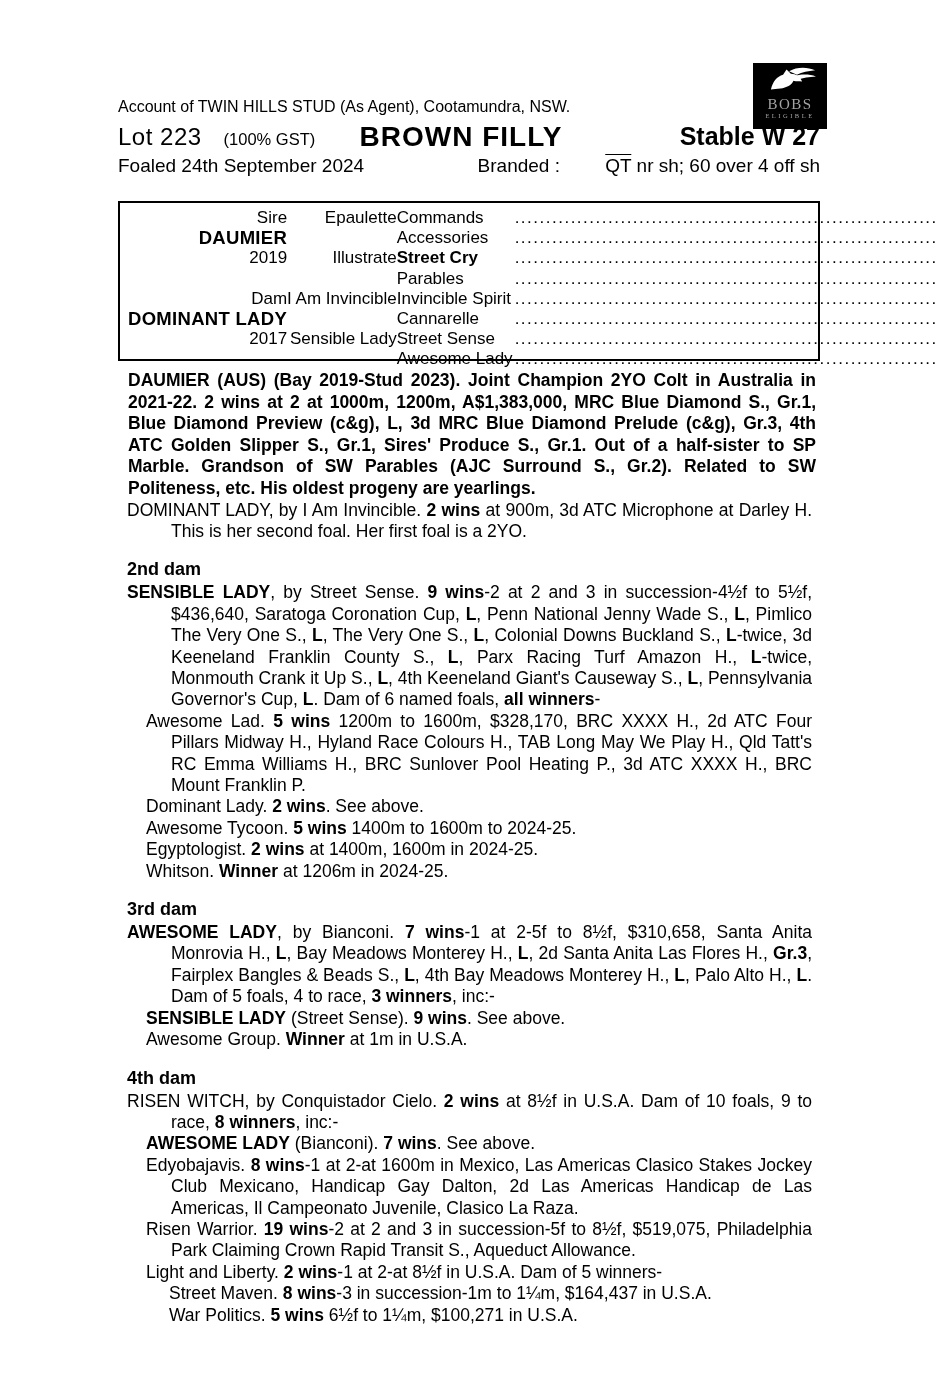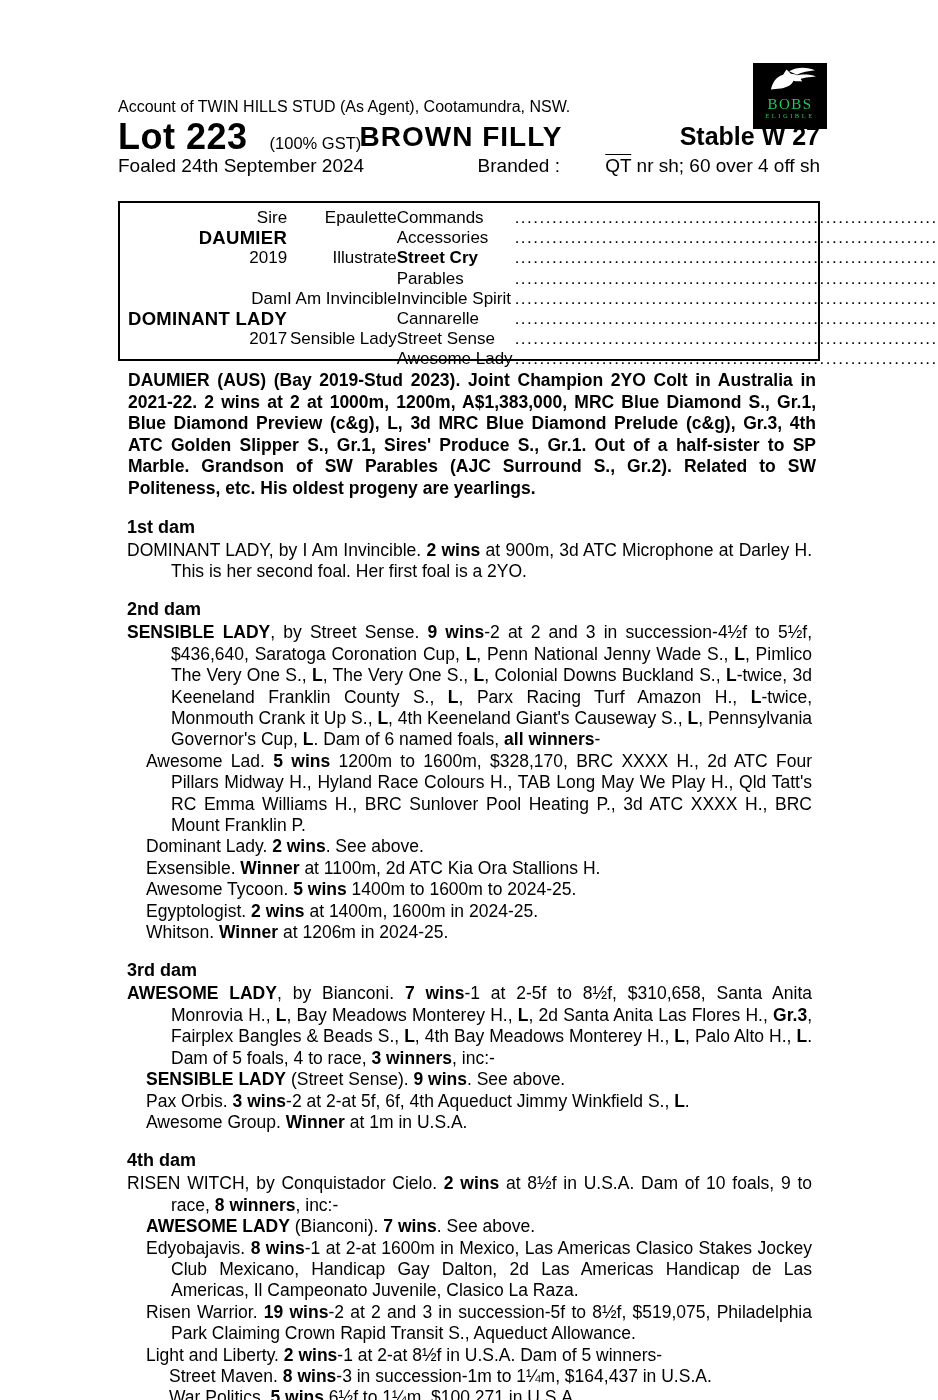--- a/index.html
+++ b/index.html
@@ -1,26 +1,26 @@
 <!DOCTYPE html>
 <html><head>
 <meta charset="utf-8">
 <style>
   html,body{margin:0;padding:0;background:#fff;color:#000;}
   body{width:938px;height:1400px;overflow:hidden;font-family:"Liberation Sans",sans-serif;}
   .page{position:relative;width:938px;height:1400px;}
   .content{padding:97px 118px 0 118px;}
 
   
-  .bobs{position:absolute;top:63px;right:111px;width:74px;height:66px;background:#000;color:#22c55e;text-align:center;box-sizing:border-box;padding-top:3px;}
+  .bobs{position:absolute;top:63px;right:111px;width:74px;height:66px;background:#000;color:#a3a3a3;text-align:center;box-sizing:border-box;padding-top:3px;}
   .bobs-word{font-family:"Liberation Serif",serif;font-size:15px;letter-spacing:1.5px;line-height:15px;margin-top:1px;}
   .bobs-sub{font-family:"Liberation Serif",serif;font-size:6.5px;letter-spacing:2.5px;line-height:8px;}
   .account{ text-align:left;font-weight:normal;font-size:16px;line-height:19px;}
   .lot-row{position:relative;margin-top:5px;height:31px;line-height:31px;white-space:nowrap;}
-  .lot-num{font-weight:bold;font-size:36px;letter-spacing:.5px;}
+  .lot-num{font-weight:normal;font-size:24px;letter-spacing:.5px;}
   .gst{font-size:16.5px;margin-left:22px;}
   .horse-title{position:absolute;left:0;right:16px;text-align:center;font-weight:bold;font-size:28px;letter-spacing:1px;}
   .stable{position:absolute;right:0;font-weight:bold;font-size:25px;}
   .foaled-row{margin-top:3px;height:22px;line-height:22px;font-size:19px;position:relative;}
   .branded{position:absolute;right:0;}
   .brandmark{text-decoration:overline;margin-left:40px;}
 
   
   .ped-box{border:2px solid #000;margin-top:24px;display:flex;padding:5px 8px;box-sizing:border-box;height:160px;font-size:17px;text-align:right;}
   .pcol1{width:204px;}
@@ -129,40 +129,37 @@
             <span>Awesome Lady</span>
             <span class="dots"></span>
           </div>
       </div>
     </div>
 
     <p class="sire-para">DAUMIER (AUS) (Bay 2019-Stud 2023). Joint Champion 2YO Colt in Australia in 2021-22. 2 wins at 2 at 1000m, 1200m, A$1,383,000, MRC Blue Diamond S., Gr.1, Blue Diamond Preview (c&amp;g), L, 3d MRC Blue Diamond Prelude (c&amp;g), Gr.3, 4th ATC Golden Slipper S., Gr.1, Sires' Produce S., Gr.1. Out of a half-sister to SP Marble. Grandson of SW Parables (AJC Surround S., Gr.2). Related to SW Politeness, etc. His oldest progeny are yearlings.</p>
 
     <div class="sections">
       <section>
-        <h3>1st dam</h3>
         <p class="p0">DOMINANT LADY, by I Am Invincible. <b>2 wins</b> at 900m, 3d ATC Microphone at Darley H. This is her second foal. Her first foal is a 2YO.</p>
       </section>
 
       <section>
         <h3>2nd dam</h3>
         <p class="p0"><b>SENSIBLE LADY</b>, by Street Sense. <b>9 wins</b>-2 at 2 and 3 in succession-4½f to 5½f, $436,640, Saratoga Coronation Cup, <b>L</b>, Penn National Jenny Wade S., <b>L</b>, Pimlico The Very One S., <b>L</b>, The Very One S., <b>L</b>, Colonial Downs Buckland S., <b>L</b>-twice, 3d Keeneland Franklin County S., <b>L</b>, Parx Racing Turf Amazon H., <b>L</b>-twice, Monmouth Crank it Up S., <b>L</b>, 4th Keeneland Giant's Causeway S., <b>L</b>, Pennsylvania Governor's Cup, <b>L</b>. Dam of 6 named foals, <b>all winners</b>-</p>
         <p class="p1">Awesome Lad. <b>5 wins</b> 1200m to 1600m, $328,170, BRC XXXX H., 2d ATC Four Pillars Midway H., Hyland Race Colours H., TAB Long May We Play H., Qld Tatt's RC Emma Williams H., BRC Sunlover Pool Heating P., 3d ATC XXXX H., BRC Mount Franklin P.</p>
         <p class="p1">Dominant Lady. <b>2 wins</b>. See above.</p>
-        <p class="p1">Exsensible. <b>Winner</b> at 1100m, 2d ATC Kia Ora Stallions H.</p>
         <p class="p1">Awesome Tycoon. <b>5 wins</b> 1400m to 1600m to 2024-25.</p>
         <p class="p1">Egyptologist. <b>2 wins</b> at 1400m, 1600m in 2024-25.</p>
         <p class="p1">Whitson. <b>Winner</b> at 1206m in 2024-25.</p>
       </section>
 
       <section>
         <h3>3rd dam</h3>
         <p class="p0"><b>AWESOME LADY</b>, by Bianconi. <b>7 wins</b>-1 at 2-5f to 8½f, $310,658, Santa Anita Monrovia H., <b>L</b>, Bay Meadows Monterey H., <b>L</b>, 2d Santa Anita Las Flores H., <b>Gr.3</b>, Fairplex Bangles &amp; Beads S., <b>L</b>, 4th Bay Meadows Monterey H., <b>L</b>, Palo Alto H., <b>L</b>. Dam of 5 foals, 4 to race, <b>3 winners</b>, inc:-</p>
         <p class="p1"><b>SENSIBLE LADY</b> (Street Sense). <b>9 wins</b>. See above.</p>
-        <p class="p1">Pax Orbis. <b>3 wins</b>-2 at 2-at 5f, 6f, 4th Aqueduct Jimmy Winkfield S., <b>L</b>.</p>
         <p class="p1">Awesome Group. <b>Winner</b> at 1m in U.S.A.</p>
       </section>
 
       <section>
         <h3>4th dam</h3>
         <p class="p0">RISEN WITCH, by Conquistador Cielo. <b>2 wins</b> at 8½f in U.S.A. Dam of 10 foals, 9 to race, <b>8 winners</b>, inc:-</p>
         <p class="p1"><b>AWESOME LADY</b> (Bianconi). <b>7 wins</b>. See above.</p>
         <p class="p1">Edyobajavis. <b>8 wins</b>-1 at 2-at 1600m in Mexico, Las Americas Clasico Stakes Jockey Club Mexicano, Handicap Gay Dalton, 2d Las Americas Handicap de Las Americas, Il Campeonato Juvenile, Clasico La Raza.</p>
         <p class="p1">Risen Warrior. <b>19 wins</b>-2 at 2 and 3 in succession-5f to 8½f, $519,075, Philadelphia Park Claiming Crown Rapid Transit S., Aqueduct Allowance.</p>
         <p class="p1">Light and Liberty. <b>2 wins</b>-1 at 2-at 8½f in U.S.A. Dam of 5 winners-</p>

